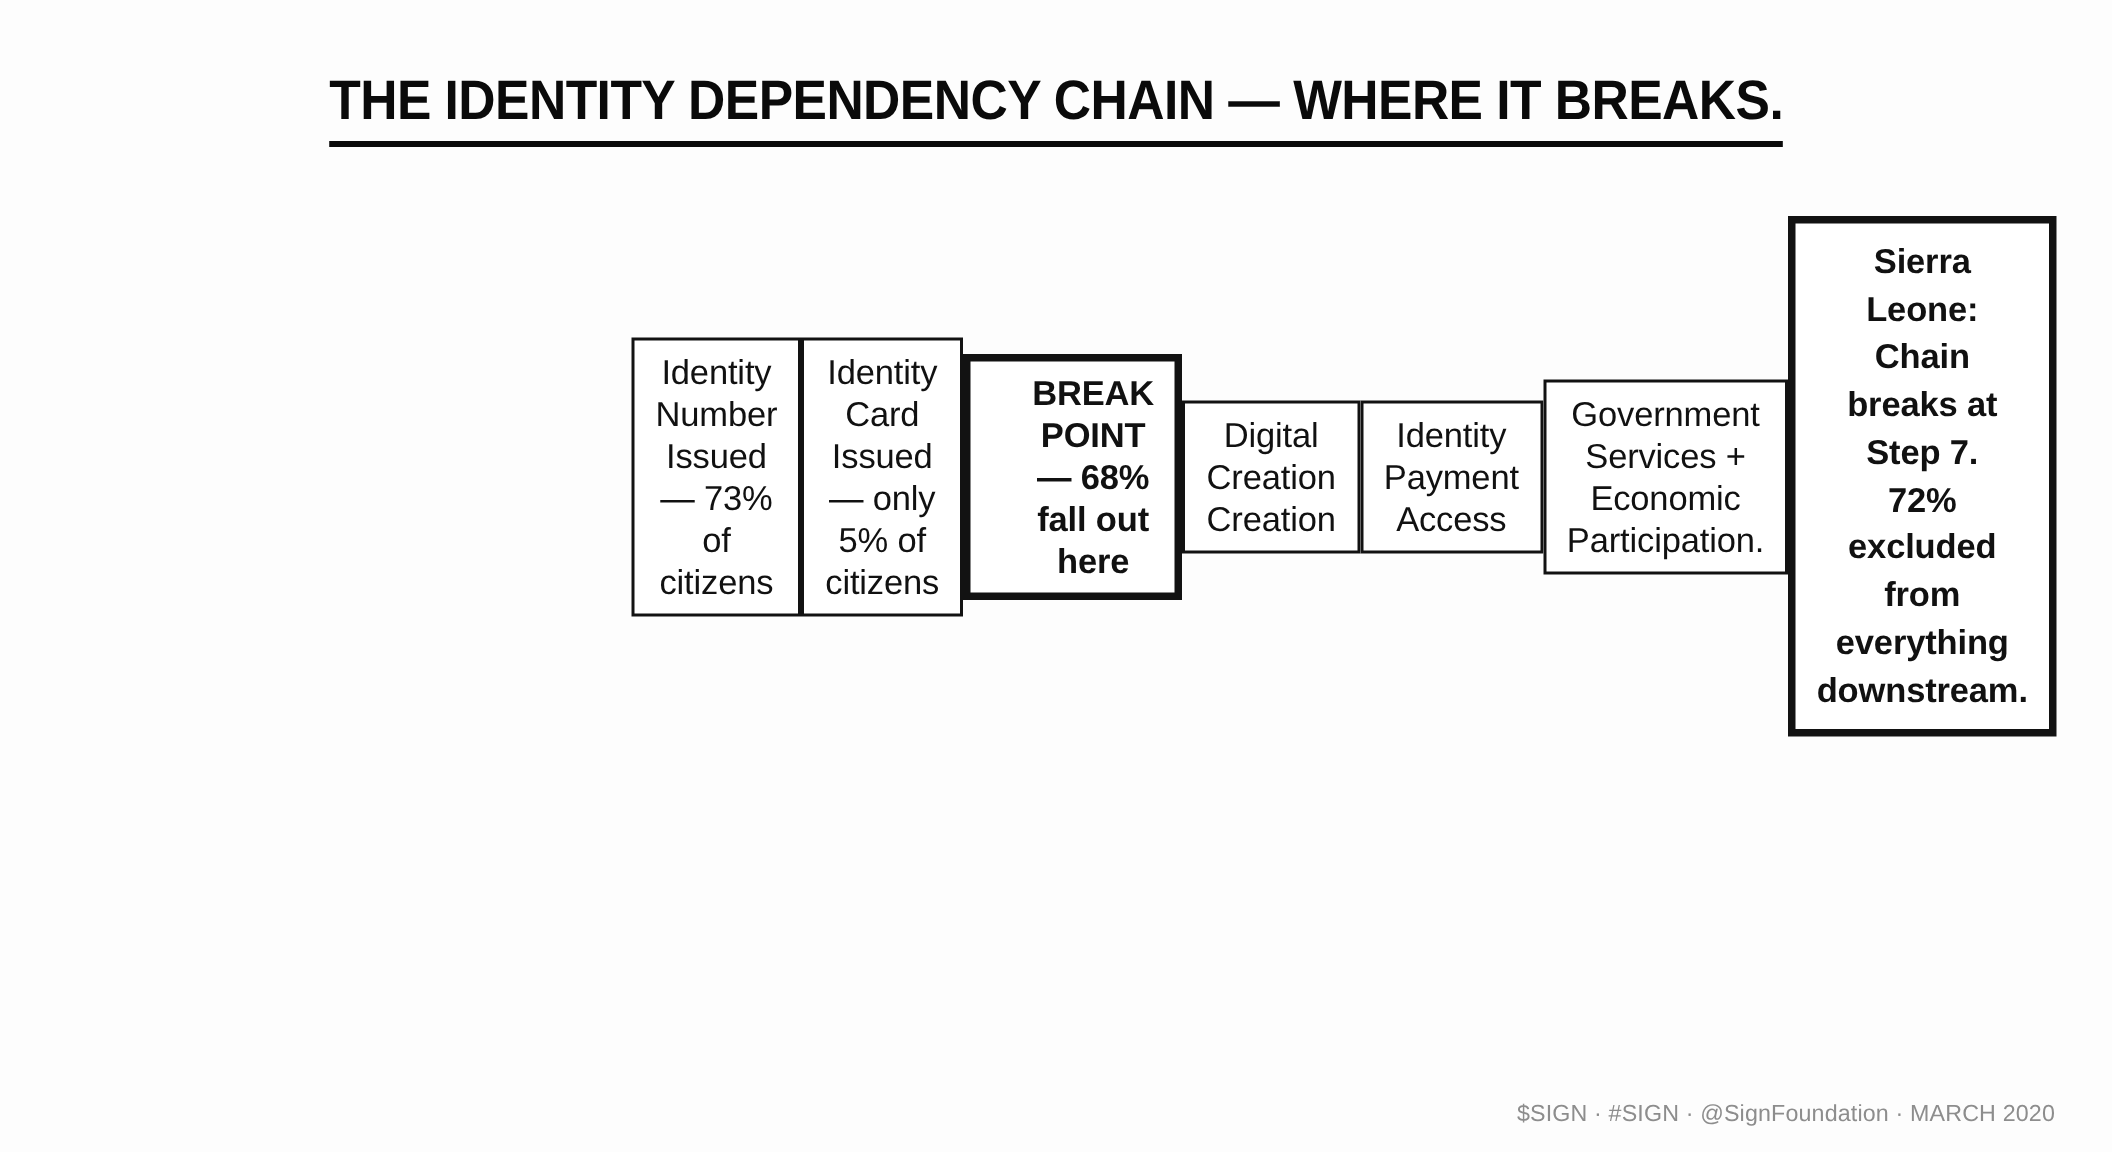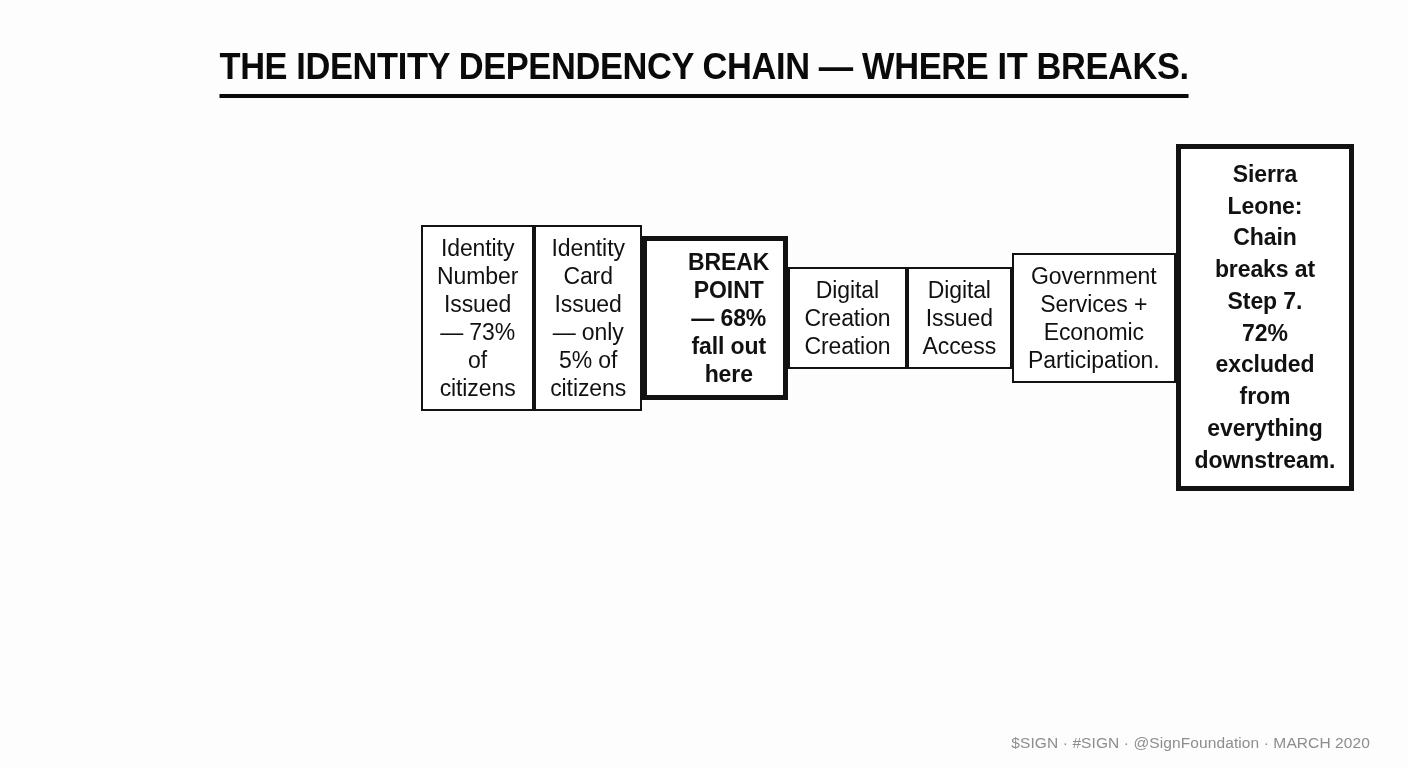--- a/index.html
+++ b/index.html
@@ -164,21 +164,21 @@
     <div class="node">
       <span class="node-label">Digital Creation Creation</span>
     </div>
 
     <svg class="connector" viewBox="0 0 14 38" aria-hidden="true">
       <line x1="7" y1="0" x2="7" y2="28" stroke="#121212" stroke-width="2"></line>
       <polygon points="7,38 1.5,26 12.5,26" fill="#121212"></polygon>
     </svg>
 
     <div class="node">
-      <span class="node-label">Digital Issued Access</span>
+      <span class="node-label">Identity Payment Access</span>
     </div>
 
     <svg class="connector" viewBox="0 0 14 38" aria-hidden="true">
       <line x1="7" y1="0" x2="7" y2="28" stroke="#121212" stroke-width="2"></line>
       <polygon points="7,38 1.5,26 12.5,26" fill="#121212"></polygon>
     </svg>
 
     <div class="node">
       <span class="node-label">Government Services + Economic Participation.</span>
     </div>

